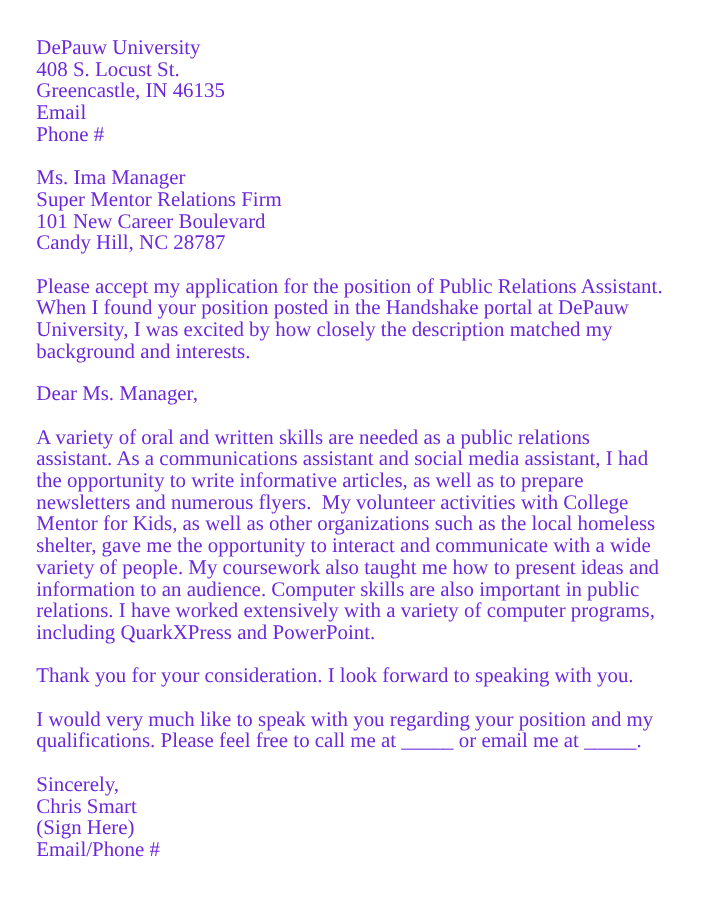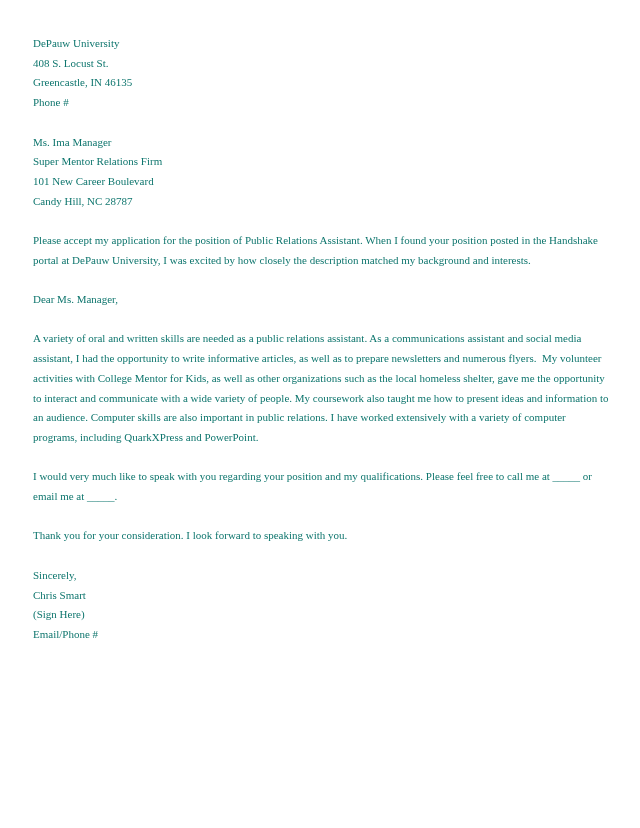--- a/index.html
+++ b/index.html
@@ -8,23 +8,23 @@
     background: #ffffff;
   }
   .page {
     position: relative;
     width: 640px;
     height: 828px;
     box-sizing: border-box;
     background: #ffffff;
     padding: 34px 30px 0 33px;
     font-family: "Liberation Serif", "DejaVu Serif", serif;
-    font-size: 11px;
+    font-size: 19px;
     line-height: 19.7px;
-    color: #0f766e;
+    color: #6d28d9;
     overflow: hidden;
   }
   .block {
     margin: 0 0 19.7px 0;
   }
   .block p {
     margin: 0;
   }
   .para {
     white-space: pre-wrap;
@@ -33,40 +33,41 @@
 </style>
 </head>
 <body>
 
 <div class="page">
 
   <div class="block">
     <p>DePauw University</p>
     <p>408 S. Locust St.</p>
     <p>Greencastle, IN 46135</p>
+    <p>Email</p>
     <p>Phone #</p>
   </div>
 
 
   <div class="block">
     <p>Ms. Ima Manager</p>
     <p>Super Mentor Relations Firm</p>
     <p>101 New Career Boulevard</p>
     <p>Candy Hill, NC 28787</p>
   </div>
 
   <p class="block para">Please accept my application for the position of Public Relations Assistant. When I found your position posted in the Handshake portal at DePauw University, I was excited by how closely the description matched my background and interests.</p>
 
   <p class="block">Dear Ms. Manager,</p>
 
   <p class="block para">A variety of oral and written skills are needed as a public relations assistant. As a communications assistant and social media assistant, I had the opportunity to write informative articles, as well as to prepare newsletters and numerous flyers.  My volunteer activities with College Mentor for Kids, as well as other organizations such as the local homeless shelter, gave me the opportunity to interact and communicate with a wide variety of people. My coursework also taught me how to present ideas and information to an audience. Computer skills are also important in public relations. I have worked extensively with a variety of computer programs, including QuarkXPress and PowerPoint.</p>
 
+  <p class="block para">Thank you for your consideration. I look forward to speaking with you.</p>
+
   <p class="block para">I would very much like to speak with you regarding your position and my qualifications. Please feel free to call me at _____ or email me at _____.</p>
-
-  <p class="block para">Thank you for your consideration. I look forward to speaking with you.</p>
 
   <div class="block">
     <p>Sincerely,</p>
     <p>Chris Smart</p>
     <p>(Sign Here)</p>
     <p>Email/Phone #</p>
   </div>
 
 </div>
 

